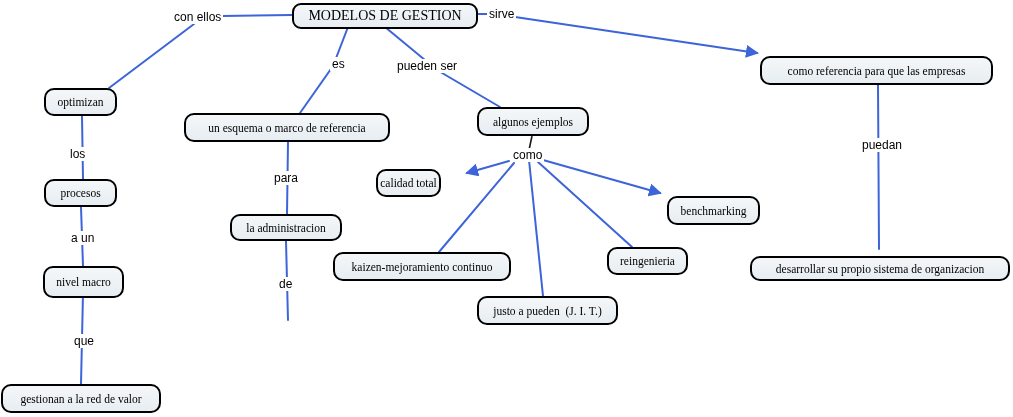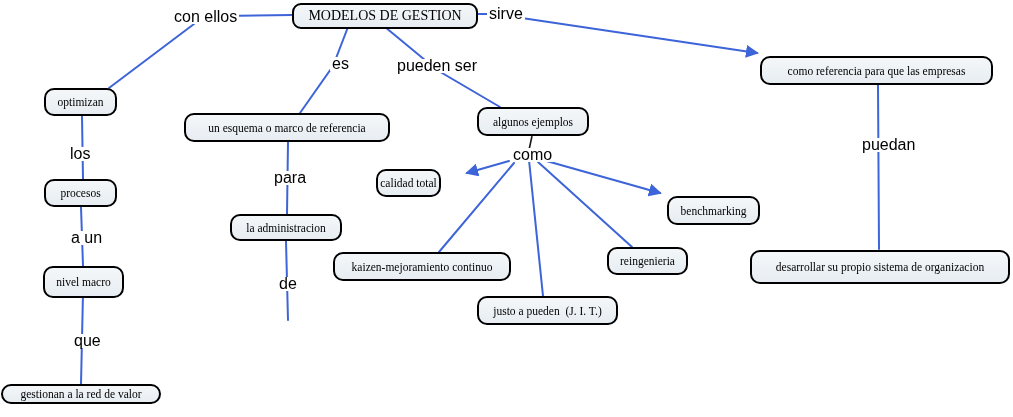--- a/index.html
+++ b/index.html
@@ -28,21 +28,21 @@
     font-family:Liberation Serif, serif;
   }
   .node.root{
     border-width:2.5px;
     font-size:14px;
     border-radius:9px;
   }
   .link-label{
     position:absolute;z-index:2;
     color:var(--text,#000);
-    font-size:16px;
+    font-size:12px;
     background:var(--canvas,#fff);
     padding:0 2px;
     white-space:pre;
     line-height:14px;
   }
 </style>
 </head>
 <body>
 
 <div class="canvas">
@@ -88,25 +88,25 @@
   <span class="link-label" style="left:72px;top:334px">que</span>
   <span class="link-label" style="left:272px;top:171px">para</span>
   <span class="link-label" style="left:277px;top:277px">de</span>
   <span class="link-label" style="left:511px;top:148px">como</span>
   <span class="link-label" style="left:860px;top:138px">puedan</span>
 
   <div class="node root" style="left:292px;top:3px;width:186px;height:26px">MODELOS DE GESTION</div>
   <div class="node" style="left:44px;top:88px;width:73px;height:28px">optimizan</div>
   <div class="node" style="left:44px;top:179px;width:73px;height:28px">procesos</div>
   <div class="node" style="left:43px;top:266px;width:81px;height:32px">nivel macro</div>
-  <div class="node" style="left:1px;top:384px;width:160px;height:20px">gestionan a la red de valor</div>
+  <div class="node" style="left:1px;top:384px;width:160px;height:29px">gestionan a la red de valor</div>
   <div class="node" style="left:184px;top:113px;width:206px;height:29px">un esquema o marco de referencia</div>
   <div class="node" style="left:230px;top:214px;width:112px;height:27px">la administracion</div>
   <div class="node" style="left:477px;top:107px;width:112px;height:29px">algunos ejemplos</div>
   <div class="node" style="left:376px;top:169px;width:65px;height:28px">calidad total</div>
   <div class="node" style="left:333px;top:252px;width:178px;height:29px">kaizen-mejoramiento continuo</div>
   <div class="node" style="left:477px;top:296px;width:141px;height:29px">justo a pueden  (J. I. T.)</div>
   <div class="node" style="left:607px;top:247px;width:81px;height:28px">reingenieria</div>
   <div class="node" style="left:667px;top:196px;width:93px;height:29px">benchmarking</div>
   <div class="node" style="left:760px;top:56px;width:233px;height:29px">como referencia para que las empresas</div>
-  <div class="node" style="left:750px;top:250px;width:260px;height:34px">desarrollar su propio sistema de organizacion</div>
+  <div class="node" style="left:750px;top:256px;width:260px;height:25px">desarrollar su propio sistema de organizacion</div>
 
 </div>
 
 </body></html>

